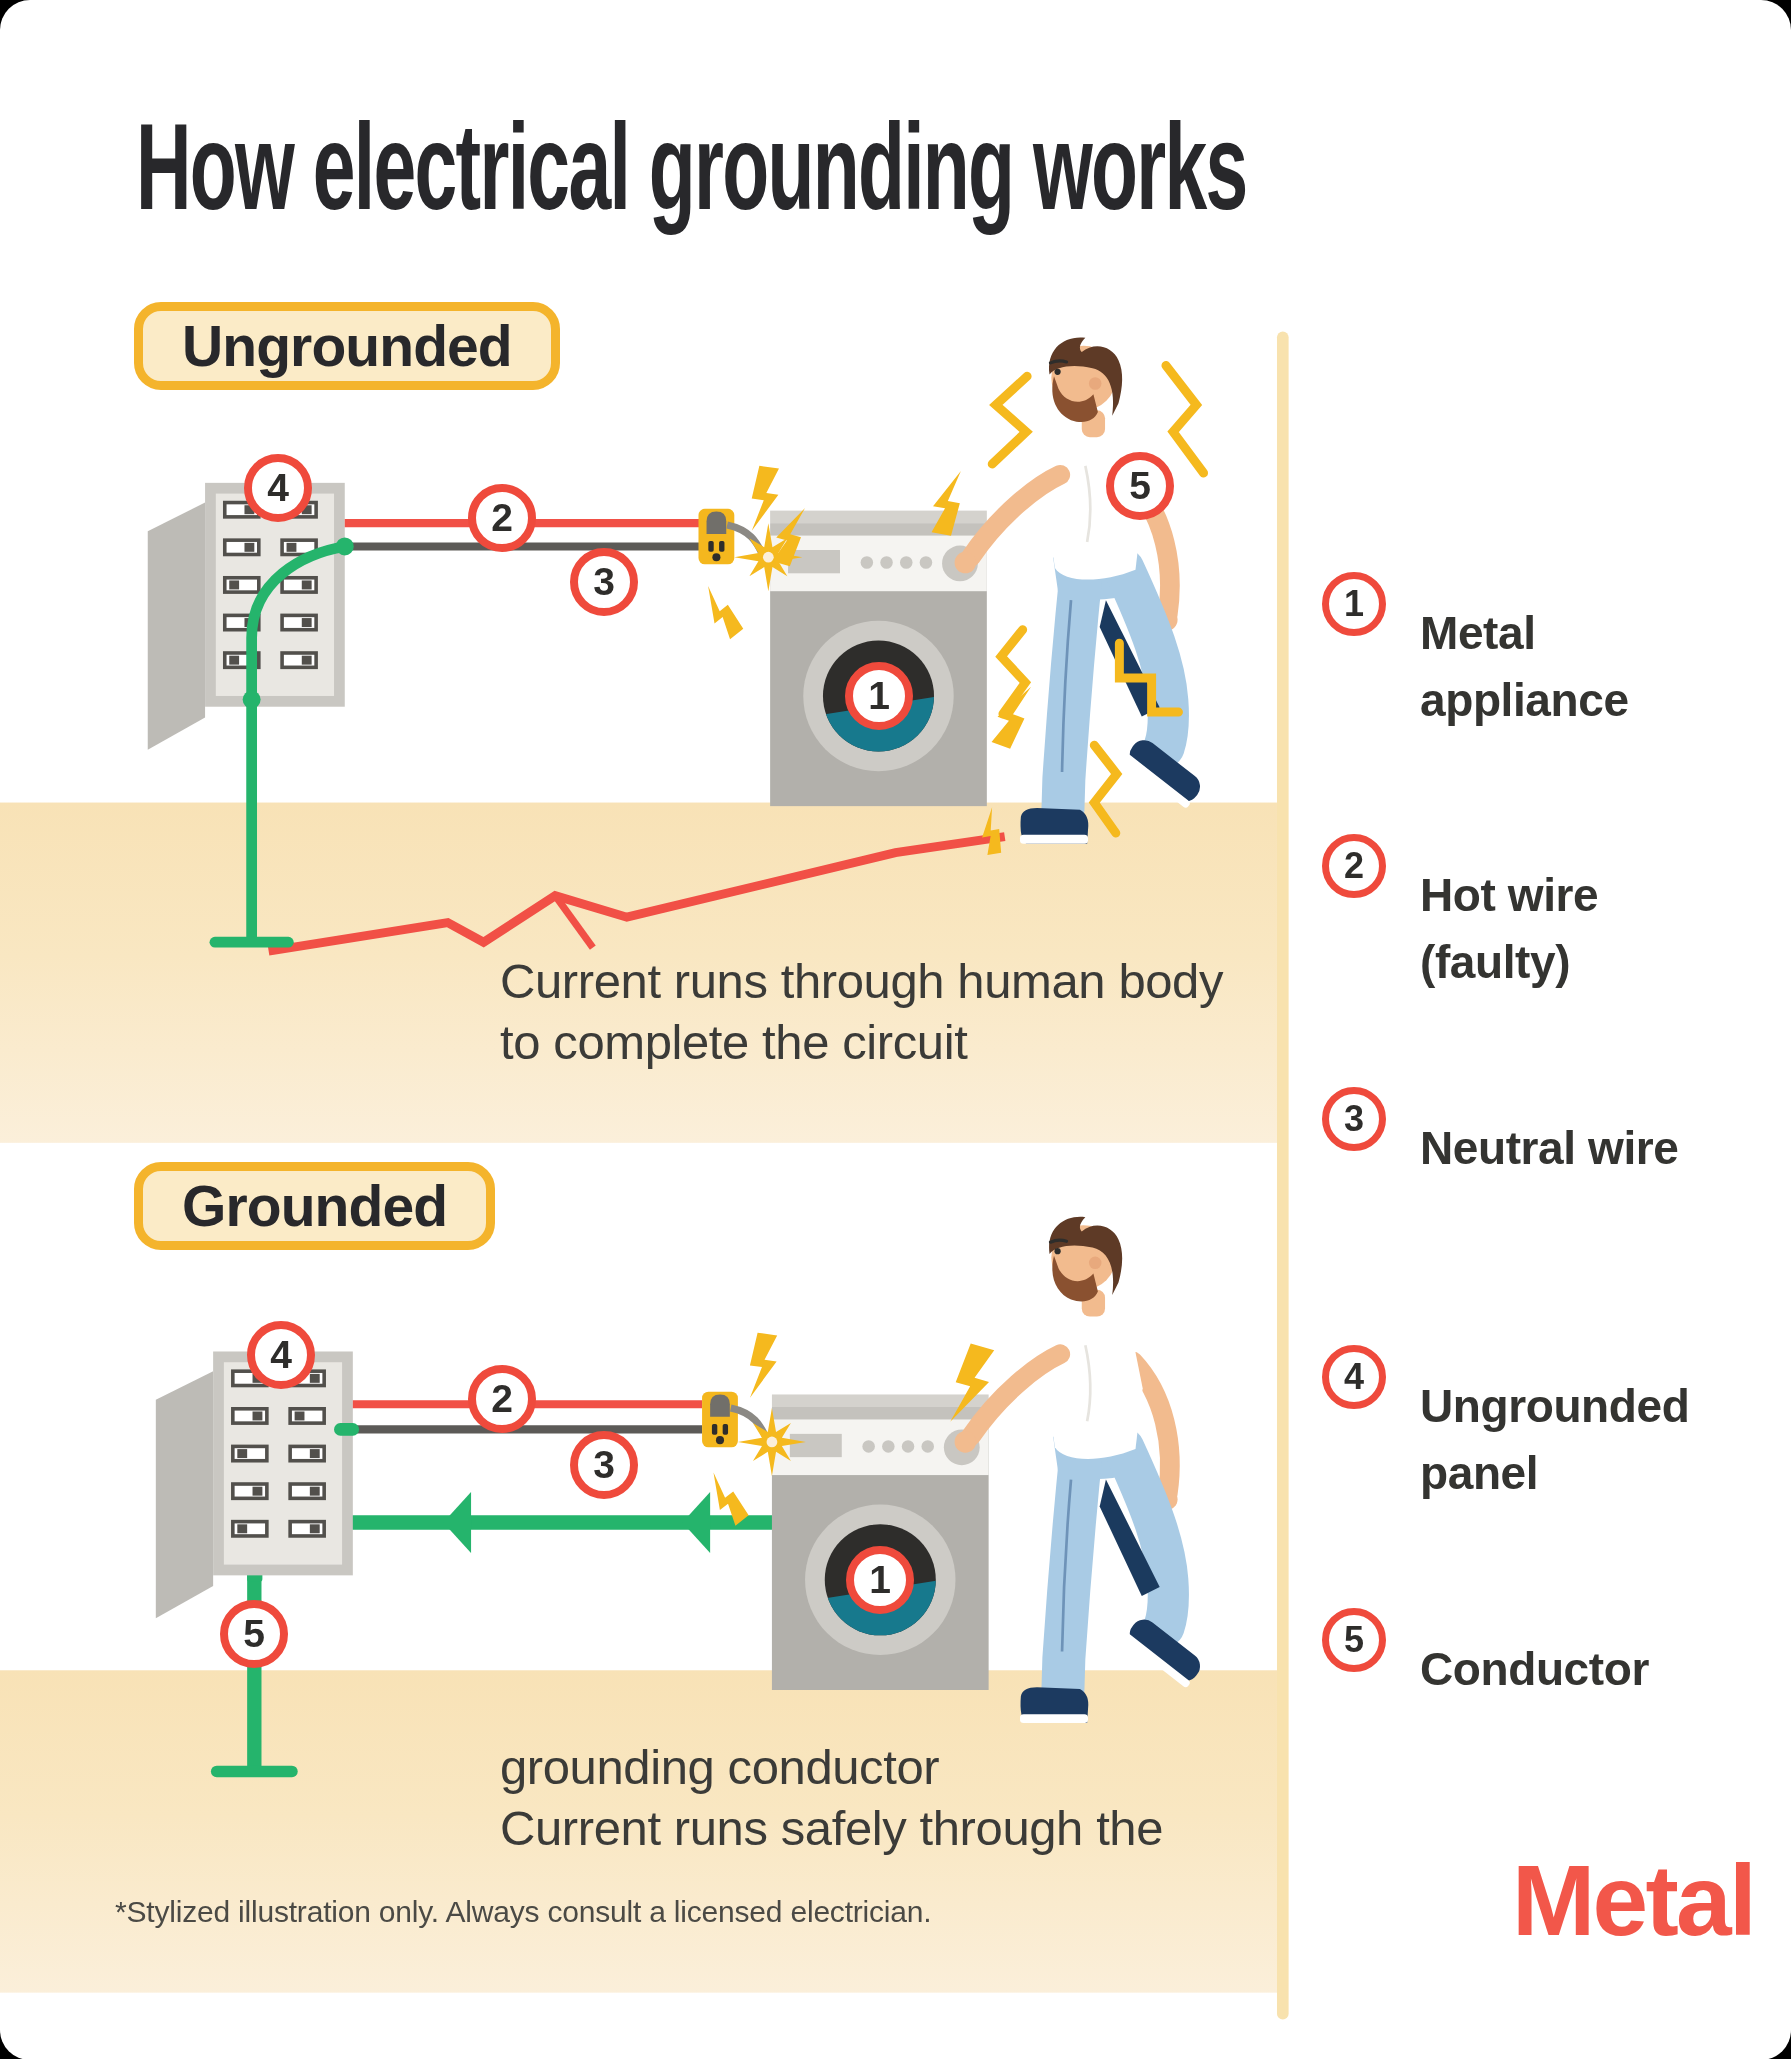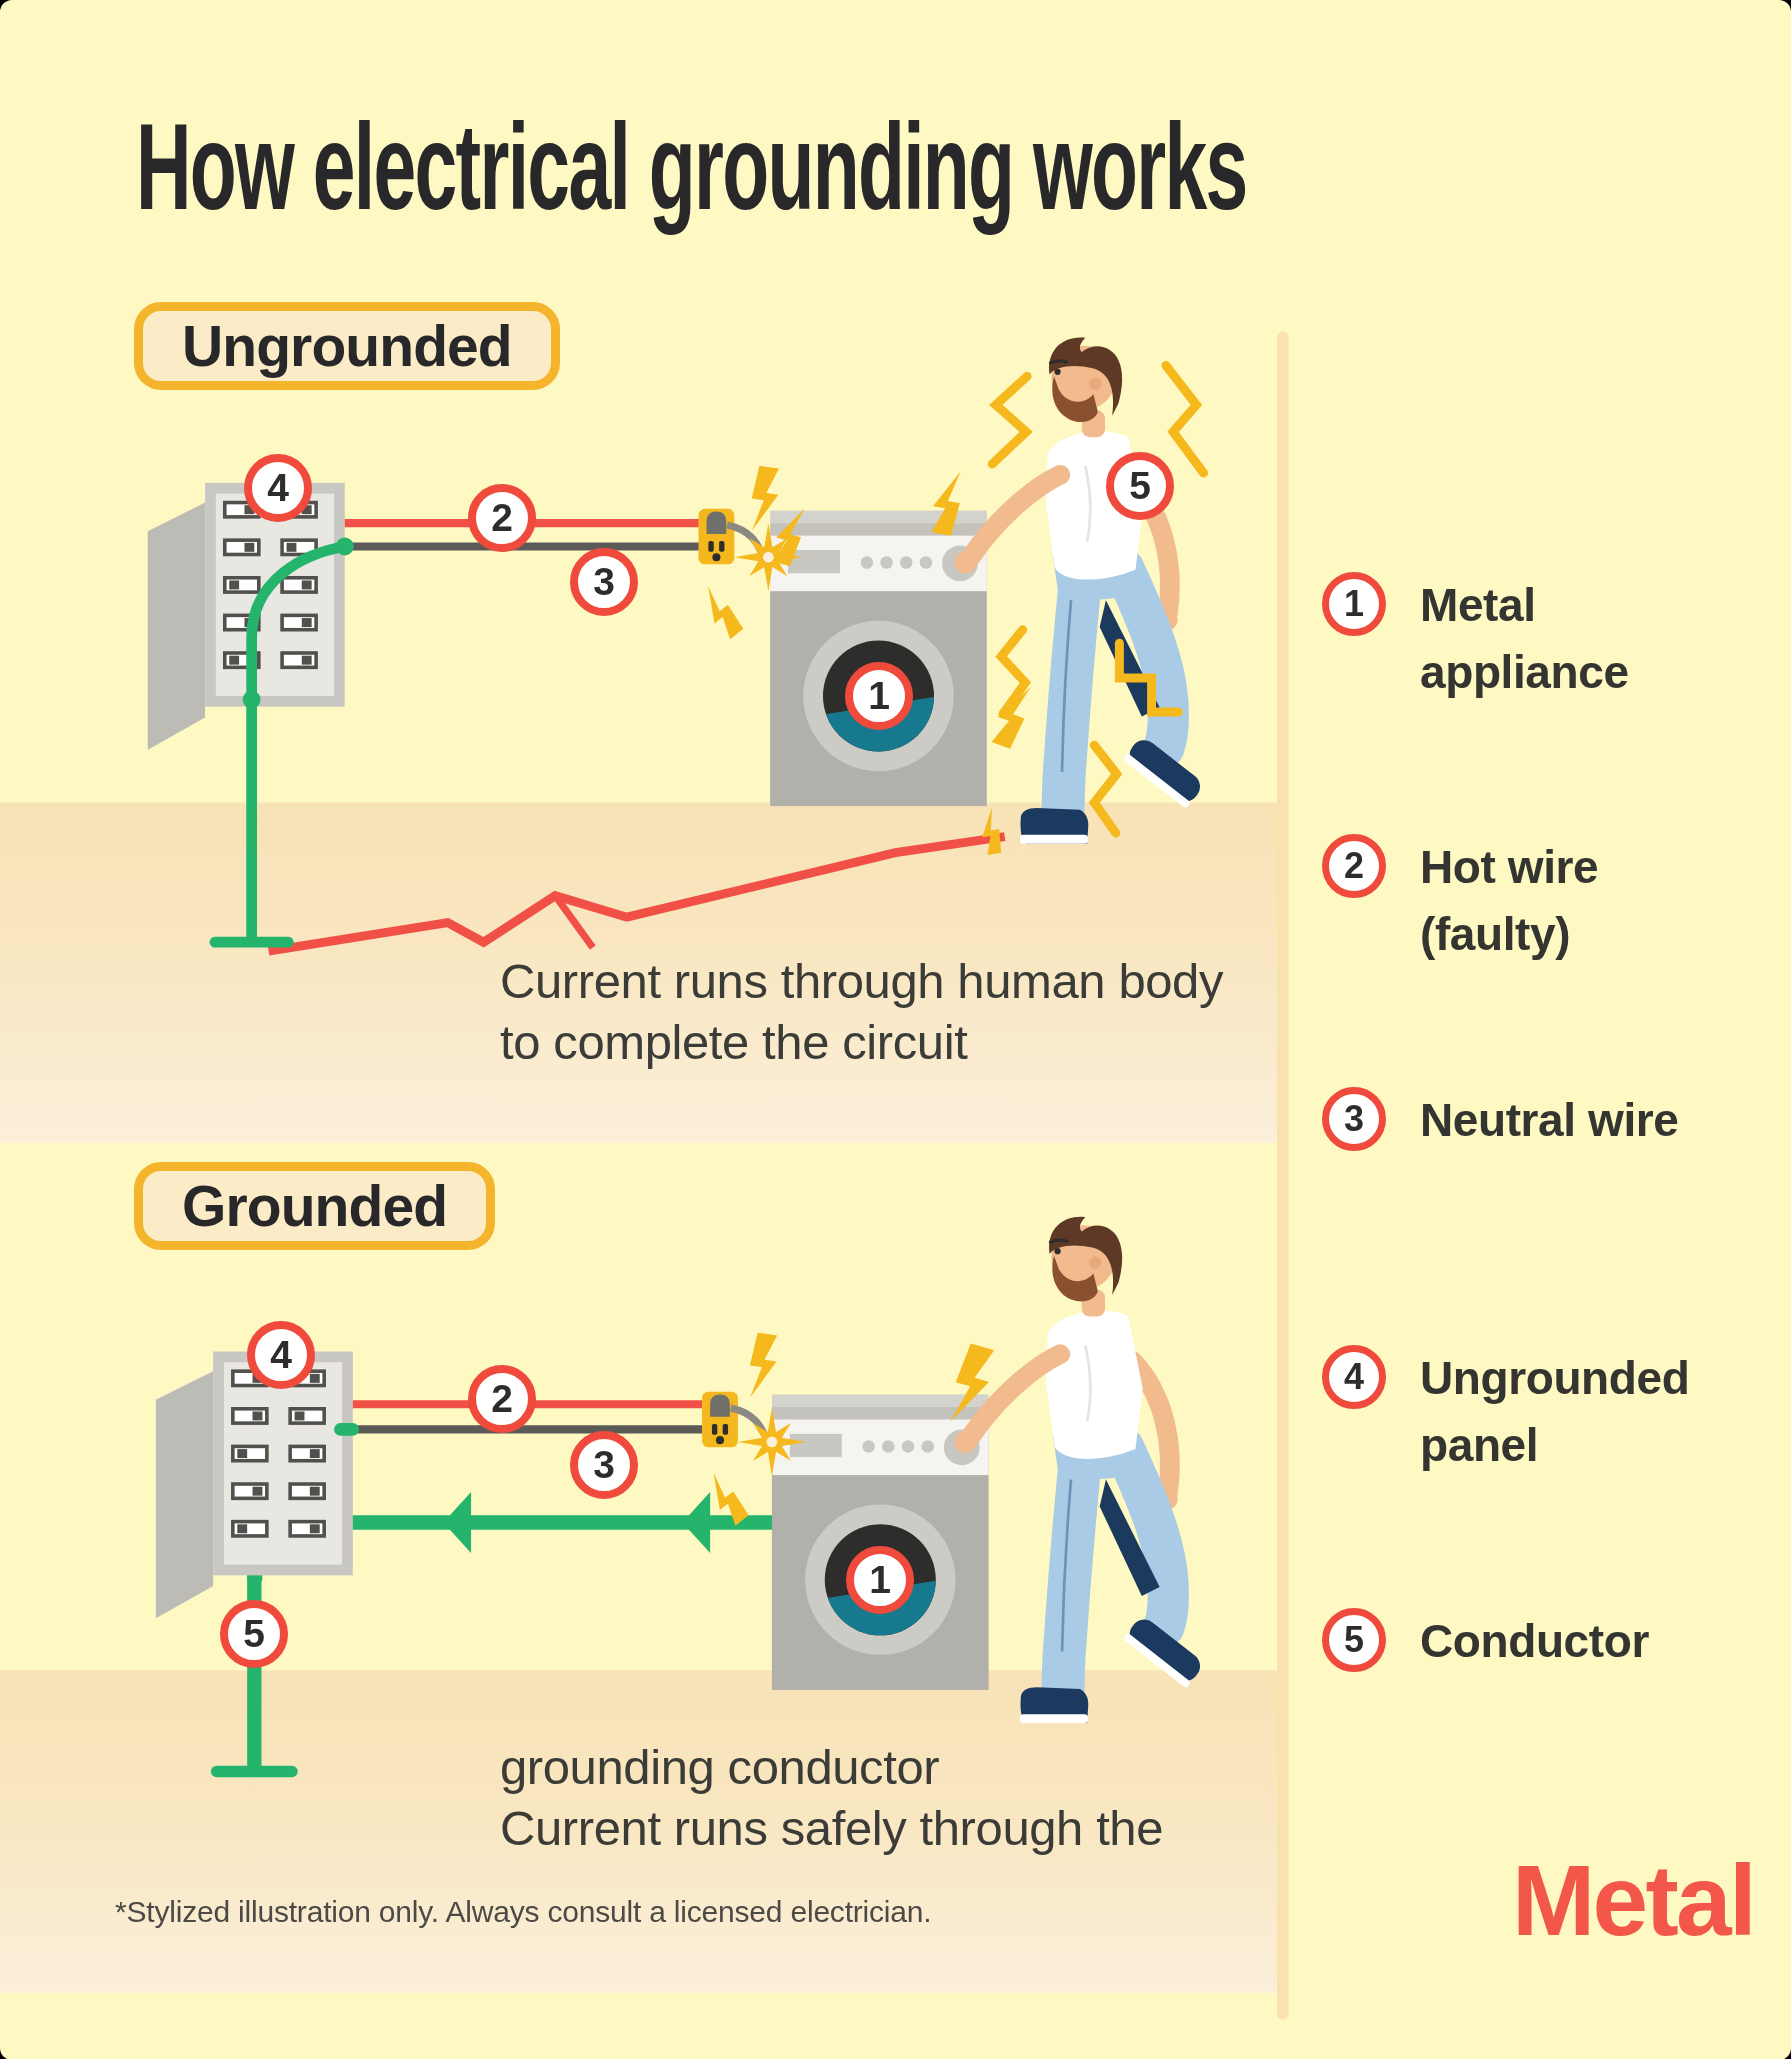--- a/index.html
+++ b/index.html
@@ -1,36 +1,36 @@
 <!DOCTYPE html>
 <html style="font-size:14.3px"><head>
 <meta charset="utf-8">
 <style>
   html,body{margin:0;padding:0;background:#000;}
-  .page{position:relative;width:1791px;height:2060px;background:#fef9c3;border-radius:12px;overflow:hidden;
+  .page{position:relative;width:1791px;height:2060px;background:#ffffff;border-radius:30px;overflow:hidden;
         font-family:"Liberation Sans",sans-serif;}
   .art{position:absolute;left:0;top:0;z-index:1;}
   .overlay{position:absolute;z-index:5;}
   .title{left:136px;top:97px;font-size:122px;font-weight:800;color:#28282B;letter-spacing:-2.7px;
          transform:scaleX(0.63);transform-origin:left top;white-space:nowrap;}
   .pill{border:9px solid #F4B42C;border-radius:27px;background:#FBEBC7;color:#28282B;
         font-size:57px;font-weight:800;padding:2px 39px;letter-spacing:-0.9px;white-space:nowrap;}
   .pill-ungrounded{left:134px;top:302px;}
   .pill-grounded{left:134px;top:1162px;}
   .caption{font-size:49px;line-height:1.24;color:#3B3B38;font-weight:400;letter-spacing:-0.4px;margin-left:48px;}
   .caption-1{left:452px;top:951px;}
   .caption-2{left:452px;top:1737px;}
   .dbadge{position:absolute;z-index:6;width:68px;height:68px;box-sizing:border-box;border:8px solid #EF4A3C;
           border-radius:50%;background:#FFFFFF;display:flex;align-items:center;justify-content:center;
           font-size:39px;font-weight:800;color:#2E2D2B;}
   .legend-item{position:absolute;left:1322px;z-index:5;display:flex;align-items:flex-start;gap:34px;}
   .lbadge{width:64px;height:64px;box-sizing:border-box;border:7.2px solid #EF4A3C;border-radius:50%;
           background:#FFFFFF;display:flex;align-items:center;justify-content:center;
           font-size:36px;font-weight:800;color:#2E2D2B;flex:0 0 auto;}
-  .llabel{font-size:46px;font-weight:700;color:#343431;line-height:1.45;width:278px;letter-spacing:-0.4px;}
+  .llabel{font-size:46px;font-weight:700;color:#343431;line-height:1.45;width:278px;letter-spacing:-0.4px;margin-top:28px;}
   .disclaimer{left:115px;top:1895px;font-size:30px;color:#4B4A45;letter-spacing:-0.2px;}
   .brand{left:1512px;top:1843px;font-size:100px;font-weight:800;color:#F2574A;letter-spacing:-2.7px;}
 </style>
 </head>
 <body>
 
 <div class="page">
 
 <svg class="art" width="1791" height="2060" viewBox="0 0 2000 2300">
   <defs>

